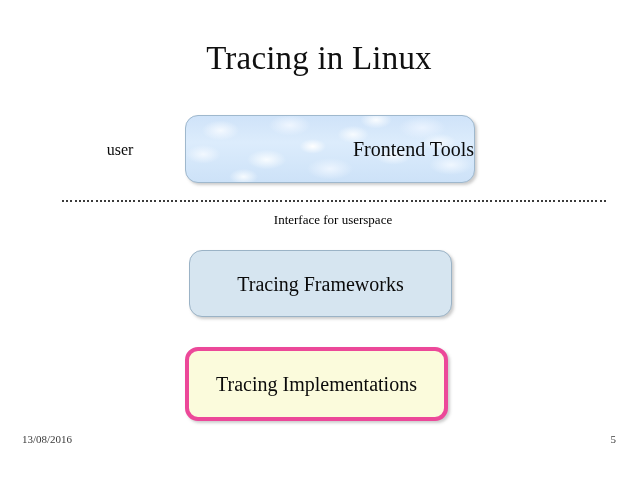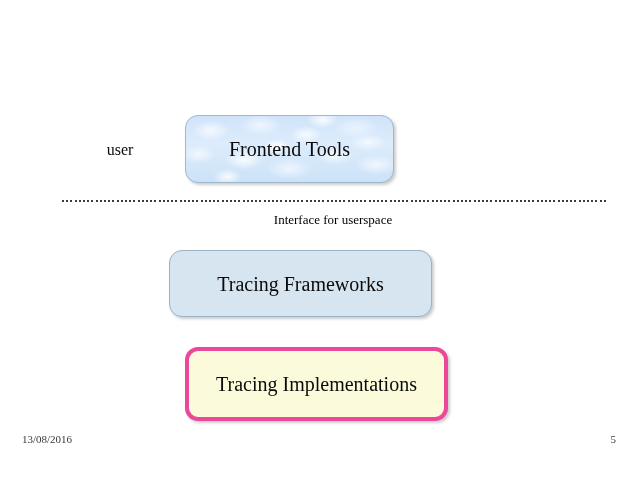--- a/index.html
+++ b/index.html
@@ -64,45 +64,46 @@
     color: #0a0a0a;
     white-space: nowrap;
     position: relative;
     z-index: 2;
   }
 
   
   .box-frontend {
     left: 185px;
     top: 115px;
-    width: 209px;
+    width: 290px;
     height: 68px;
     border: 1px solid #9fb8cd;
     background-color: #d2e6fa;
     background-image:
       radial-gradient(ellipse 26px 14px at 12% 22%, #f4f9ff 0%, rgba(244,249,255,0) 72%),
       radial-gradient(ellipse 30px 15px at 36% 14%, #eff6ff 0%, rgba(239,246,255,0) 70%),
       radial-gradient(ellipse 22px 12px at 58% 28%, #f7fbff 0%, rgba(247,251,255,0) 72%),
       radial-gradient(ellipse 34px 16px at 82% 18%, #eaf3ff 0%, rgba(234,243,255,0) 70%),
       radial-gradient(ellipse 24px 13px at 6% 58%, #f2f8ff 0%, rgba(242,248,255,0) 72%),
       radial-gradient(ellipse 28px 14px at 28% 66%, #f8fcff 0%, rgba(248,252,255,0) 70%),
       radial-gradient(ellipse 32px 15px at 50% 80%, #edf5ff 0%, rgba(237,245,255,0) 72%),
       radial-gradient(ellipse 26px 13px at 72% 60%, #f5faff 0%, rgba(245,250,255,0) 70%),
       radial-gradient(ellipse 30px 14px at 92% 74%, #f0f7ff 0%, rgba(240,247,255,0) 72%),
       radial-gradient(ellipse 20px 11px at 20% 92%, #f6fbff 0%, rgba(246,251,255,0) 72%),
       radial-gradient(ellipse 22px 12px at 66% 6%, #f9fcff 0%, rgba(249,252,255,0) 72%),
       radial-gradient(ellipse 18px 10px at 44% 46%, #ffffff 0%, rgba(255,255,255,0) 74%),
       radial-gradient(ellipse 24px 12px at 88% 40%, #f3f9ff 0%, rgba(243,249,255,0) 72%),
       linear-gradient(180deg, #cfe3f9 0%, #dcecfc 40%, #cde2f8 100%);
     overflow: hidden;
+    justify-content: flex-end;
   }
 
   
   .box-frameworks {
-    left: 169px;
+    left: 189px;
     top: 250px;
     width: 263px;
     height: 67px;
     border: 1px solid #9bb3c6;
     background: #d6e5f0;
   }
 
   
   .box-implementations {
     left: 185px;
@@ -154,20 +155,21 @@
     line-height: 14px;
     color: #3a3a3a;
     text-align: right;
   }
 </style>
 </head>
 <body>
 
 <div class="slide">
 
+  <div class="slide-title">Tracing in Linux</div>
 
   <div class="side-label label-user">user</div>
 
   <div class="box box-frontend">
     <span class="box-text">Frontend Tools</span>
   </div>
 
   <div class="divider"></div>
   <div class="divider-label">Interface for userspace</div>
 

